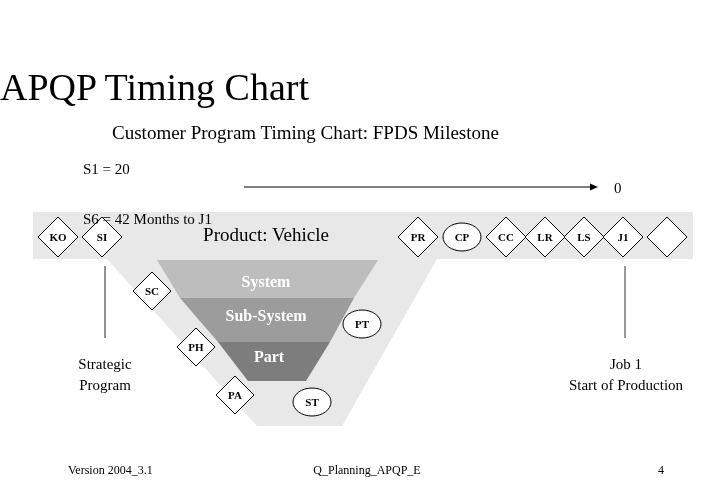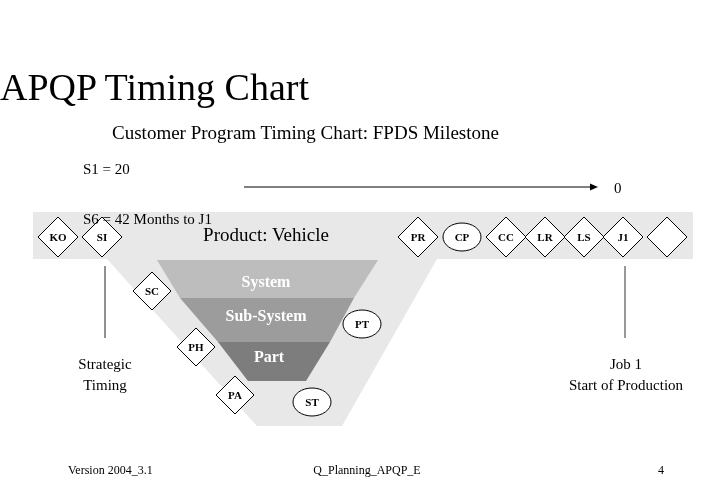--- a/index.html
+++ b/index.html
@@ -111,21 +111,21 @@
 
 <div id="title" class="abs">APQP Timing Chart</div>
 <div id="subtitle" class="abs">Customer Program Timing Chart: FPDS Milestone</div>
 
 <div id="s1" class="abs">S1 = 20</div>
 <div id="s6" class="abs">S6 = 42 Months to J1</div>
 <div id="zero" class="abs">0</div>
 
 <div id="strategic" class="abs lbl-side">
   <div>Strategic</div>
-  <div>Timing</div>
+  <div>Program</div>
 </div>
 
 <div id="job1" class="abs lbl-side">
   <div>Job 1</div>
   <div>Start of Production</div>
 </div>
 
 <div id="ver" class="abs footer">Version 2004_3.1</div>
 <div id="doc" class="abs footer">Q_Planning_APQP_E</div>
 <div id="page" class="abs footer">4</div>

